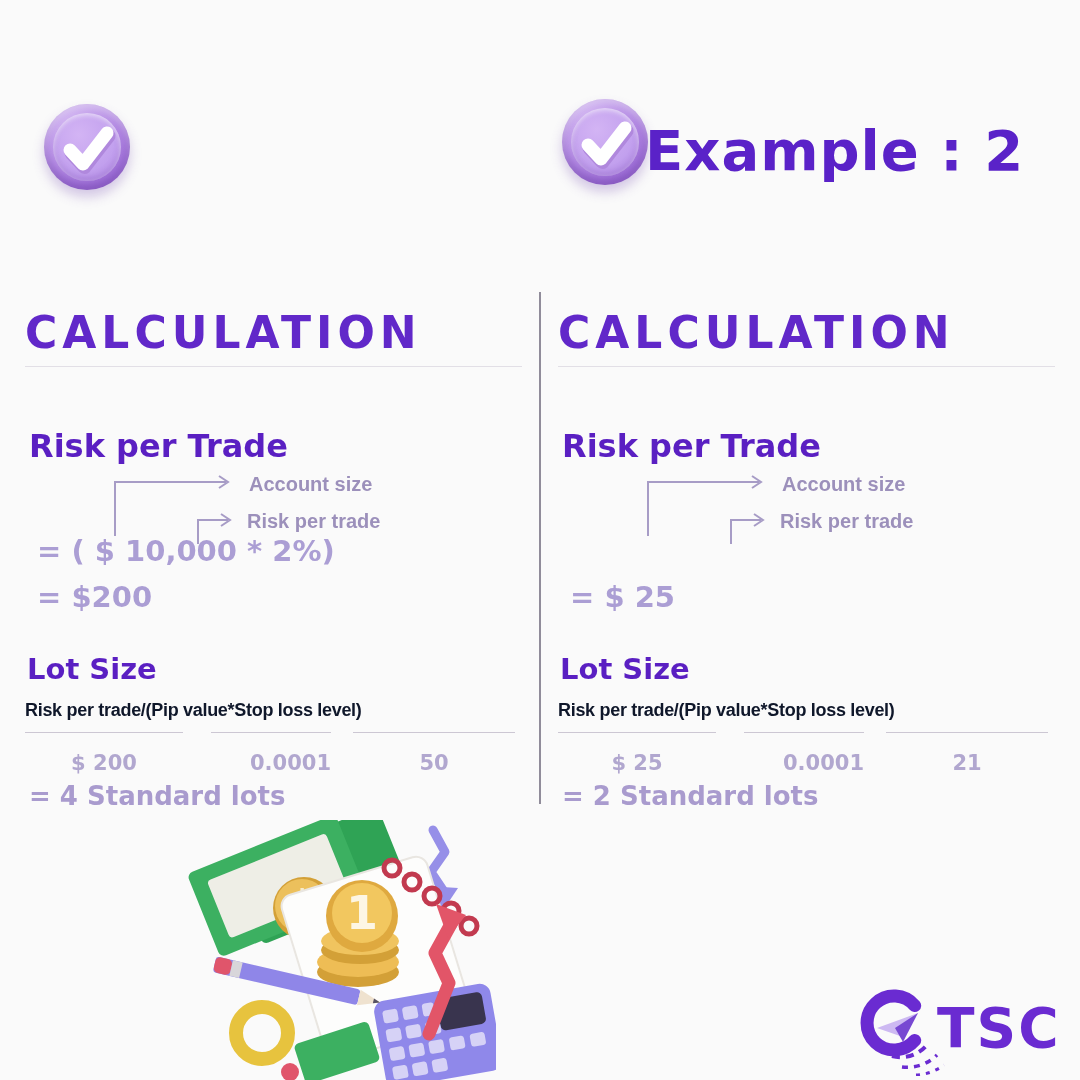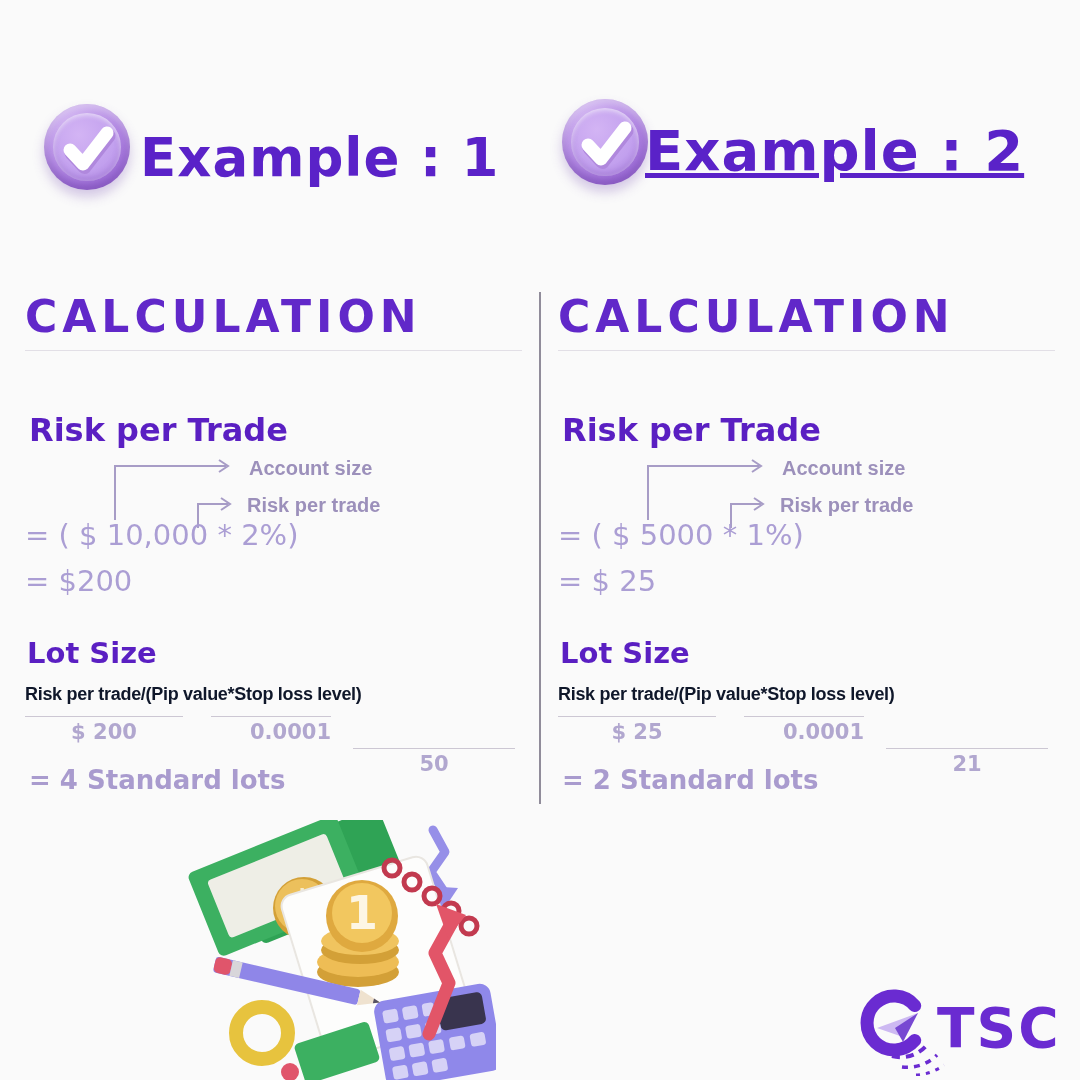--- a/index.html
+++ b/index.html
@@ -19,73 +19,72 @@
     background:radial-gradient(circle at 38% 32%, #d3b4f4, #c2a0ee 60%, #b289e4 100%);
     box-shadow:inset 0 2px 5px rgba(255,255,255,.65), inset 0 -3px 6px rgba(110,60,170,.30);
   }
   .badge svg{position:absolute;inset:0;}
   .badge-1{left:44px;top:104px;}
   .badge-2{left:562px;top:99px;}
   .ex-title{
     position:absolute;font-weight:bold;color:#5a22c8;letter-spacing:1px;white-space:nowrap;
   }
   .ex-title-1{left:140px;top:127px;font-size:53px;}
-  .ex-title-2{left:645px;top:118px;font-size:56px;text-decoration:underline;}
+  .ex-title-2{left:645px;top:118px;font-size:56px;}
 
   
-  .col{position:absolute;top:0;width:505px;height:913px;}
+  .col{position:absolute;top:16px;width:505px;height:913px;}
   .col-1{left:25px;}
   .col-2{left:558px;}
   .col > *{position:absolute;}
   .calc-heading{
     left:0;top:291px;font-size:44px;font-weight:bold;color:#6128c9;letter-spacing:5px;white-space:nowrap;
   }
   .calc-rule{left:0;top:350px;width:497px;height:0;border-top:1.5px solid #e2dfe6;}
   .risk-heading{left:4px;top:411px;font-size:32px;font-weight:bold;color:#5a1fc2;white-space:nowrap;}
   .arrows{left:80px;top:452px;}
   .diagram-label{
     font-family:"Liberation Sans", sans-serif;font-size:20px;font-weight:600;
     color:#9c90bb;white-space:nowrap;
   }
   .account-label{left:224px;top:457px;}
   .trade-label{left:222px;top:494px;}
-  .muted{color:#ab9ed4;font-weight:normal;white-space:nowrap;}
+  .muted{color:#ab9ed4;font-weight:bold;white-space:nowrap;margin-left:12px;}
   .risk-formula{left:0;top:518px;font-size:29px;}
   .risk-result{left:0;top:564px;font-size:29px;}
   .lot-heading{left:2px;top:636px;font-size:29px;font-weight:bold;color:#5a1fc2;white-space:nowrap;}
   .lot-formula{
     left:0;top:684px;font-family:"Liberation Sans", sans-serif;
     font-size:18px;font-weight:bold;letter-spacing:-0.3px;color:#0f172a;white-space:nowrap;text-align:center;
   }
   .uval{
-    top:716px;border-top:1.5px solid #ccc7d3;text-align:center;padding-top:3px;
+    top:716px;border-top:1.5px solid #ccc7d3;text-align:center;padding-top:18px;
     font-size:21px;font-weight:bold;color:#b1a7cf;
   }
   .uval-1{left:0;width:158px;}
   .uval-2{left:186px;width:120px;text-align:right;}
-  .uval-3{left:328px;width:162px;margin-top:32px;}
+  .uval-3{left:328px;width:162px;}
   .lot-result{left:4px;top:765px;font-size:26px;color:#a99bce;font-weight:bold;white-space:nowrap;}
 
   
   .v-divider{position:absolute;left:539px;top:292px;width:2px;height:512px;background:#908c9a;}
   .illustration{position:absolute;left:186px;top:820px;}
   .logo{position:absolute;left:860px;top:976px;}
 </style>
 </head>
 <body>
 
 <div id="canvas">
 
   <div class="badge badge-1">
     <svg viewBox="0 0 86 86" width="86" height="86" aria-hidden="true">
       <path d="M26,46 L39,60 L63,29" fill="none" stroke="#b088dd" stroke-width="14" stroke-linecap="round" stroke-linejoin="round" transform="translate(1.5,3)"></path>
       <path d="M26,46 L39,60 L63,29" fill="none" stroke="#ffffff" stroke-width="13" stroke-linecap="round" stroke-linejoin="round"></path>
     </svg>
   </div>
-  <div class="ex-title ex-title-1">Example : 1</div>
 
   <div class="badge badge-2">
     <svg viewBox="0 0 86 86" width="86" height="86" aria-hidden="true">
       <path d="M26,46 L39,60 L63,29" fill="none" stroke="#b088dd" stroke-width="14" stroke-linecap="round" stroke-linejoin="round" transform="translate(1.5,3)"></path>
       <path d="M26,46 L39,60 L63,29" fill="none" stroke="#ffffff" stroke-width="13" stroke-linecap="round" stroke-linejoin="round"></path>
     </svg>
   </div>
   <div class="ex-title ex-title-2">Example : 2</div>
 
   <div class="v-divider"></div>
@@ -126,21 +125,20 @@
 
     <svg class="arrows" width="165" height="82" viewBox="0 0 165 82">
       <path d="M10,68 L10,14 L121,14" fill="none" stroke="#a79cc6" stroke-width="2"></path>
       <path d="M114,8 L123,14 L114,20" fill="none" stroke="#a79cc6" stroke-width="2"></path>
       <path d="M93,76 L93,52 L123,52" fill="none" stroke="#a79cc6" stroke-width="2"></path>
       <path d="M116,46 L125,52 L116,58" fill="none" stroke="#a79cc6" stroke-width="2"></path>
     </svg>
     <div class="diagram-label account-label">Account size</div>
     <div class="diagram-label trade-label">Risk per trade</div>
 
-    <div class="muted risk-formula">= ( $ 5000 * 1%)</div>
     <div class="muted risk-result">= $ 25</div>
 
     <div class="lot-heading">Lot Size</div>
     <div class="lot-formula">Risk per trade/(Pip value*Stop loss level)</div>
 
     <div class="uval uval-1">$ 25</div>
     <div class="uval uval-2">0.0001</div>
     <div class="uval uval-3">21</div>
 
     <div class="lot-result">= 2 Standard lots</div>

